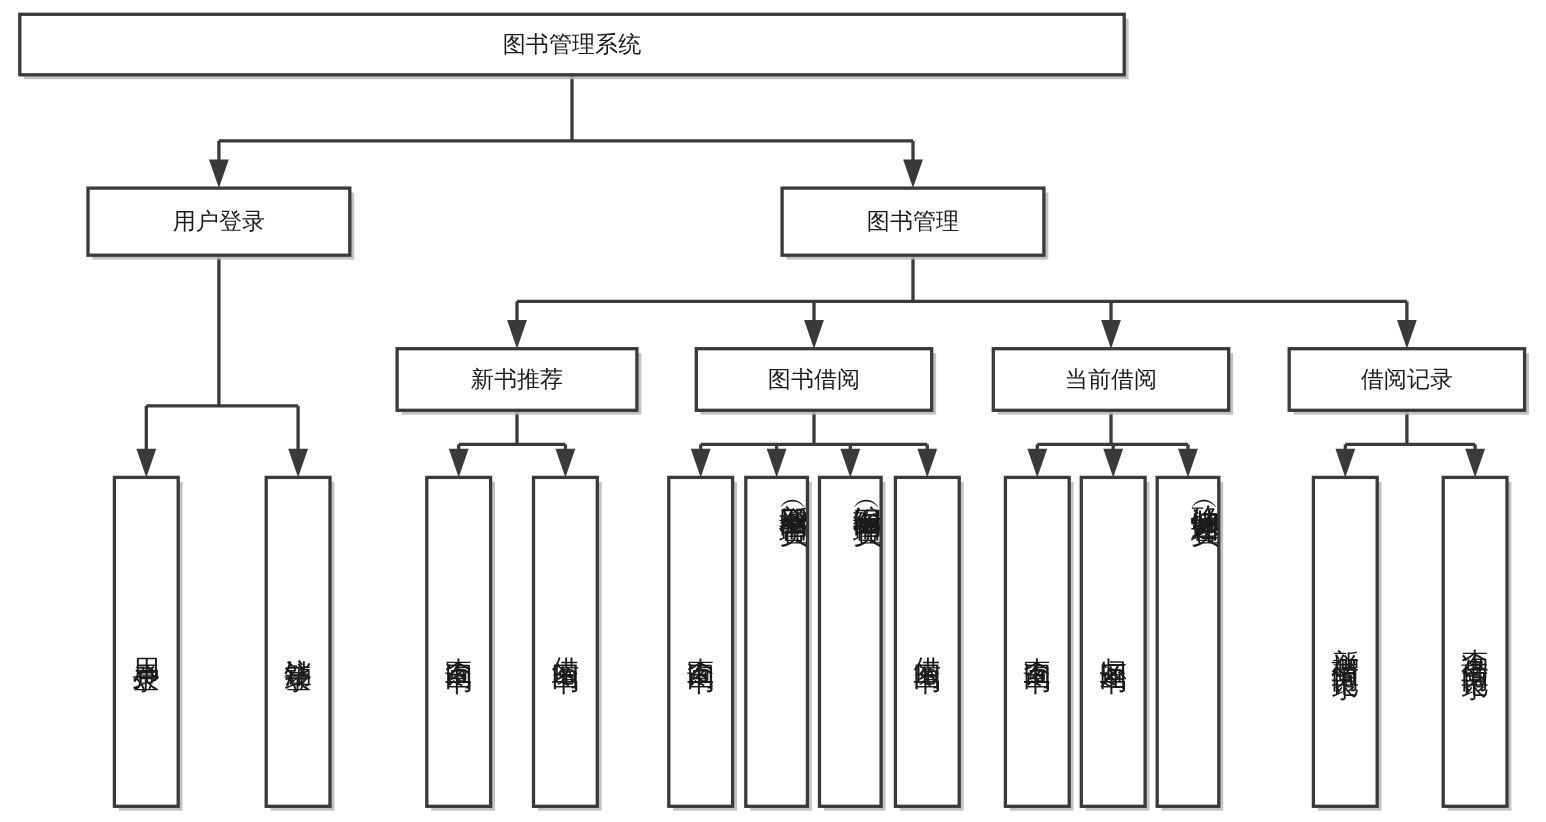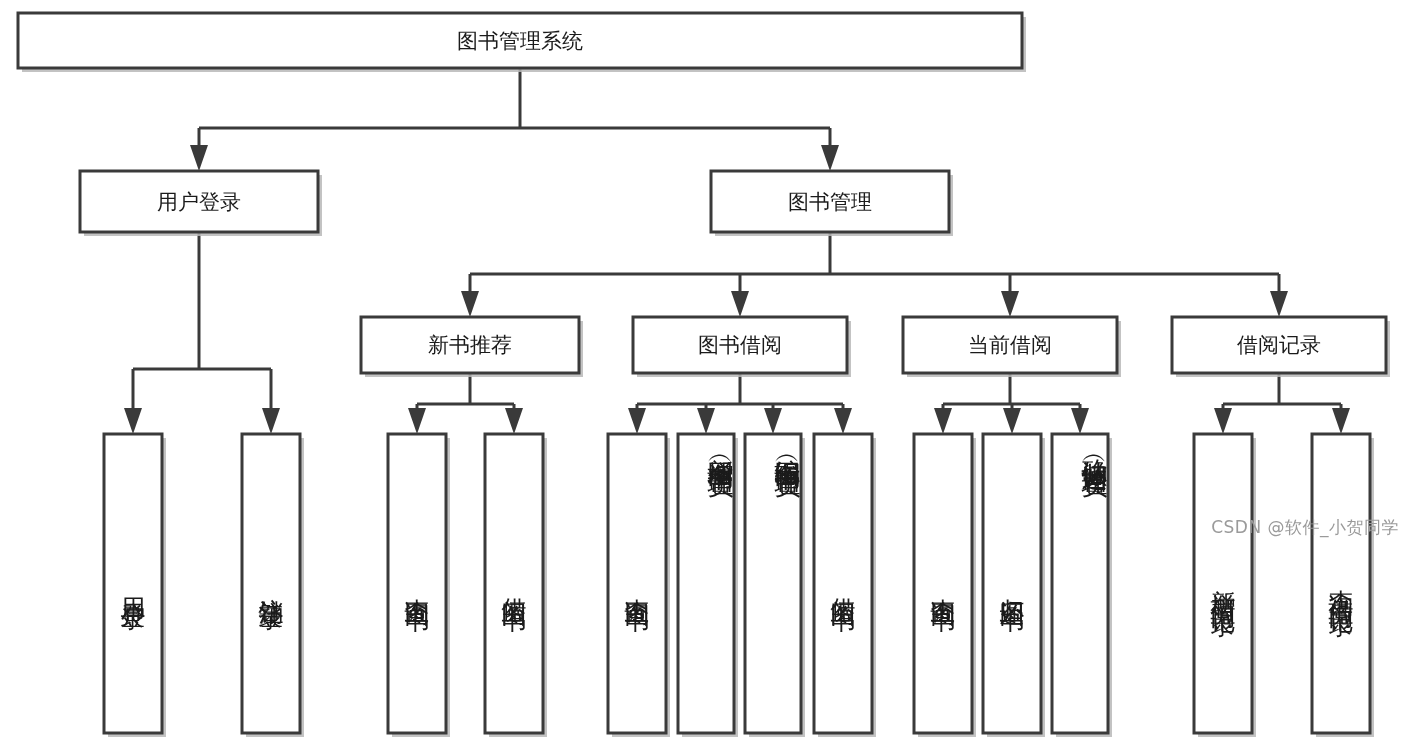--- a/index.html
+++ b/index.html
@@ -203,14 +203,13 @@
       <div class="leaf-label-wrap" style="left: 678px; top: 434px; width: 56px; height: 299px; font-size: 26px; letter-spacing: 2px; align-items: flex-start; justify-content: flex-start; padding-top: 4px;">新增图书（管理员）</div>
       <div class="leaf-label-wrap" style="left: 745px; top: 434px; width: 56px; height: 299px; font-size: 26px; letter-spacing: 2px; align-items: flex-start; justify-content: flex-start; padding-top: 4px;">编辑图书（管理员）</div>
       <div class="leaf-label-wrap" style="left: 814px; top: 434px; width: 58px; height: 299px;">借阅图书</div>
       <div class="leaf-label-wrap" style="left: 914px; top: 434px; width: 58px; height: 299px;">查询图书</div>
       <div class="leaf-label-wrap" style="left: 983px; top: 434px; width: 58px; height: 299px;">归还图书</div>
       <div class="leaf-label-wrap" style="left: 1052px; top: 434px; width: 56px; height: 299px; font-size: 26px; letter-spacing: 2px; align-items: flex-start; justify-content: flex-start; padding-top: 4px;">确认归还（管理员）</div>
       <div class="leaf-label-wrap" style="left: 1194px; top: 434px; width: 58px; height: 299px; font-size: 25px; letter-spacing: 5px;">新增借阅记录</div>
       <div class="leaf-label-wrap" style="left: 1312px; top: 434px; width: 58px; height: 299px; font-size: 25px; letter-spacing: 5px;">查询借阅记录</div>
     </div>
 
-  <div class="watermark">CSDN @软件_小贺同学</div>
 </div>
 
 </body></html>

